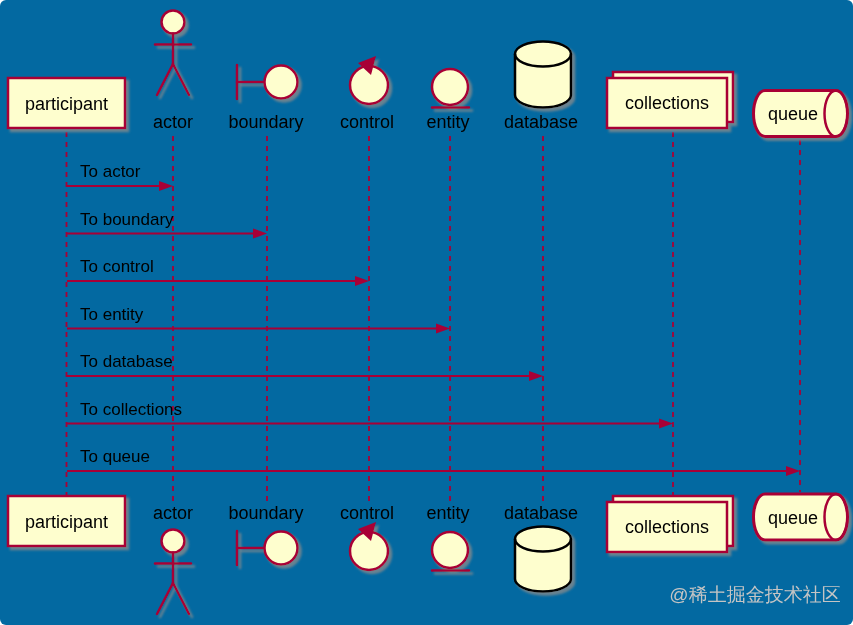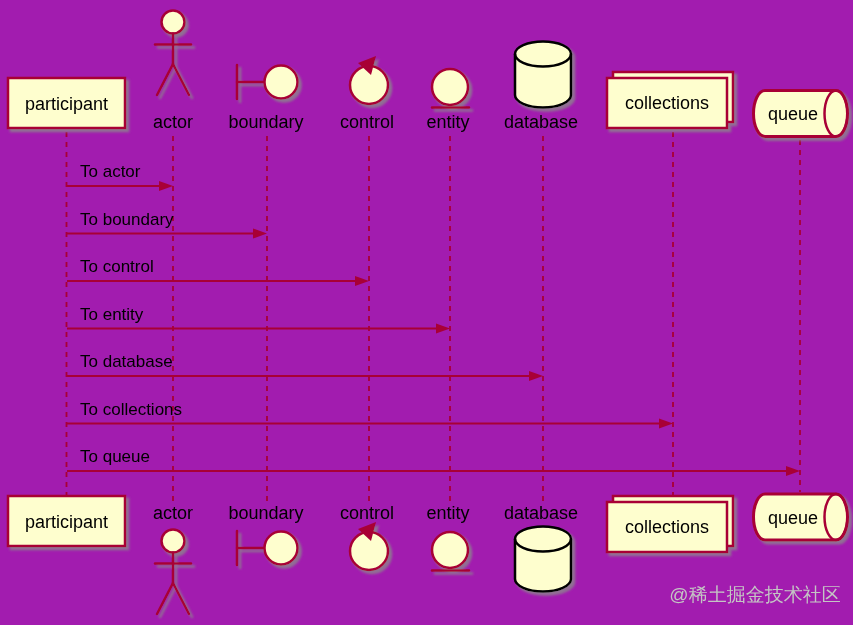--- a/index.html
+++ b/index.html
@@ -1,16 +1,16 @@
 <!DOCTYPE html>
 <html><head>
 <meta charset="utf-8">
 <style>
   html,body{margin:0;padding:0;background:#ffffff;}
-  .stage{position:relative;width:853px;height:625px;background:#a21caf;overflow:hidden;}
+  .stage{position:relative;width:853px;height:625px;background:#0369a1;overflow:hidden;border-radius:6px;}
   svg{display:block;}
   .shape{fill:#FEFECE;stroke:#A80036;stroke-width:2.5;}
   .shape-thick{fill:#FEFECE;stroke:#A80036;stroke-width:3;}
   .shape-black{fill:#FEFECE;stroke:#000000;stroke-width:2.5;}
   .arc-black{fill:none;stroke:#000000;stroke-width:2.5;}
   .ln{fill:none;stroke:#A80036;stroke-width:2.5;stroke-linecap:round;}
   .lifeline{fill:none;stroke:#A80036;stroke-width:1.8;stroke-dasharray:5,5;}
   .msg{stroke:#A80036;stroke-width:2;}
   .head{fill:#A80036;stroke:none;}
   .ell{fill:none;stroke:#A80036;stroke-width:2.5;}

